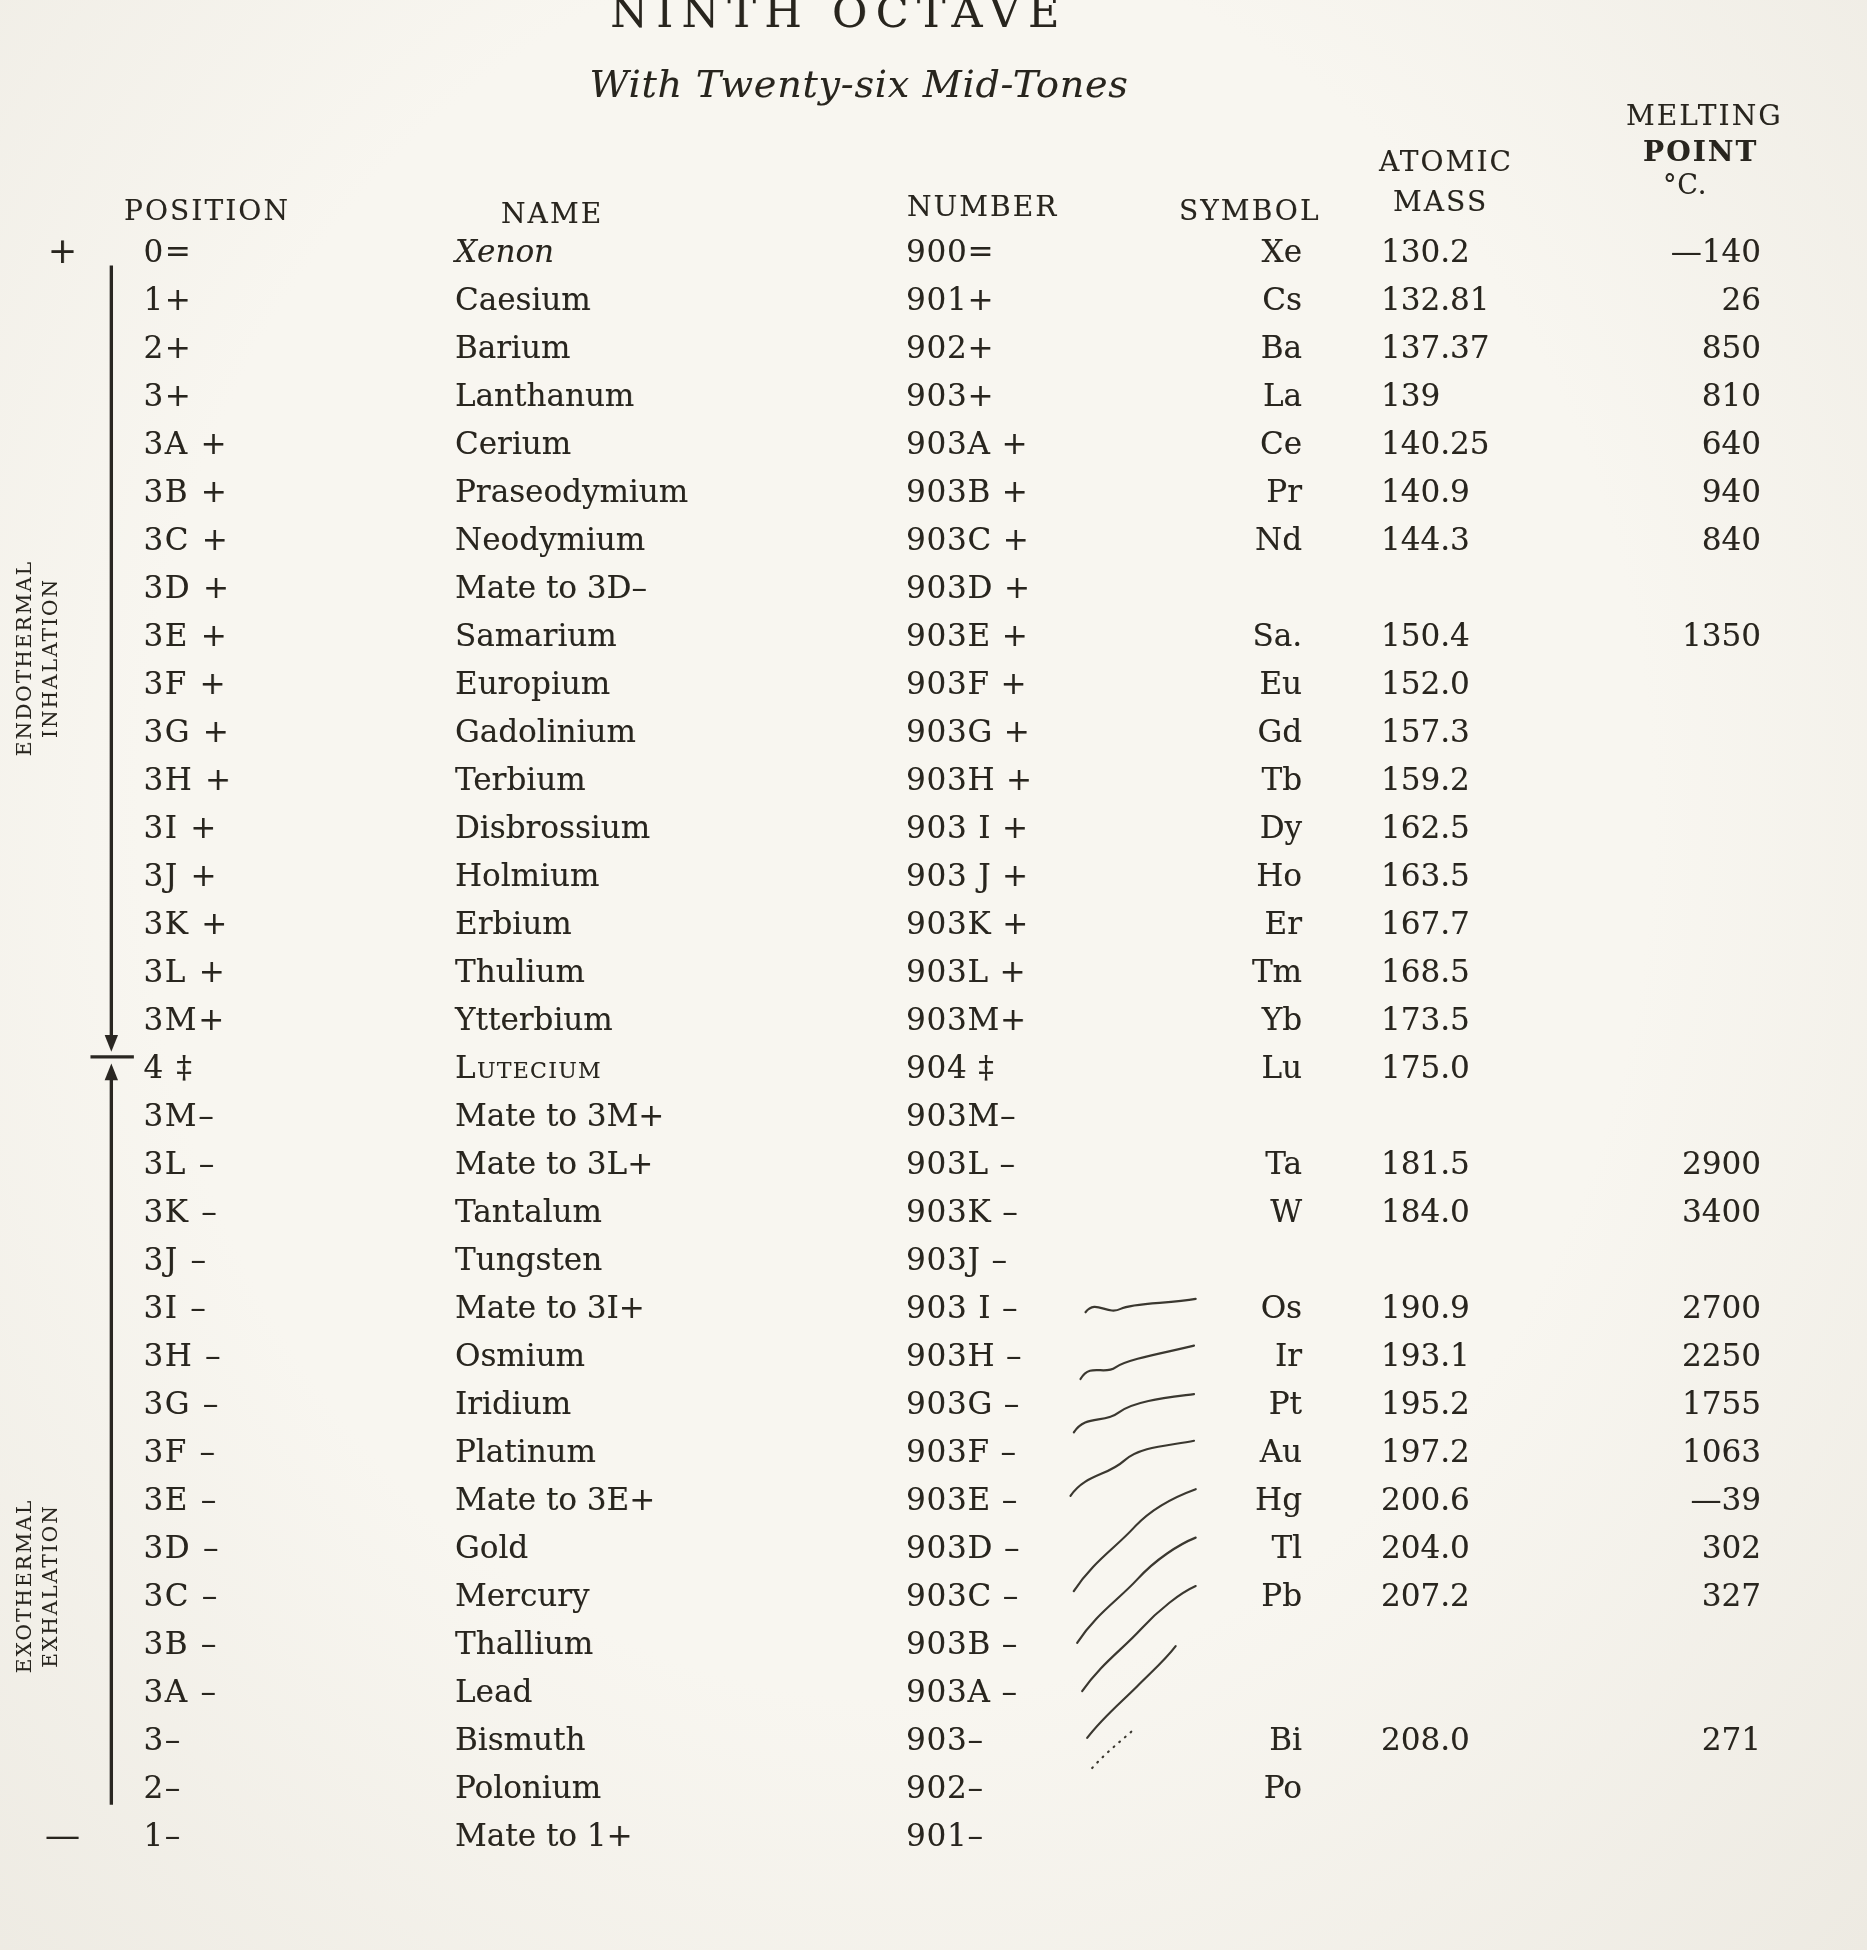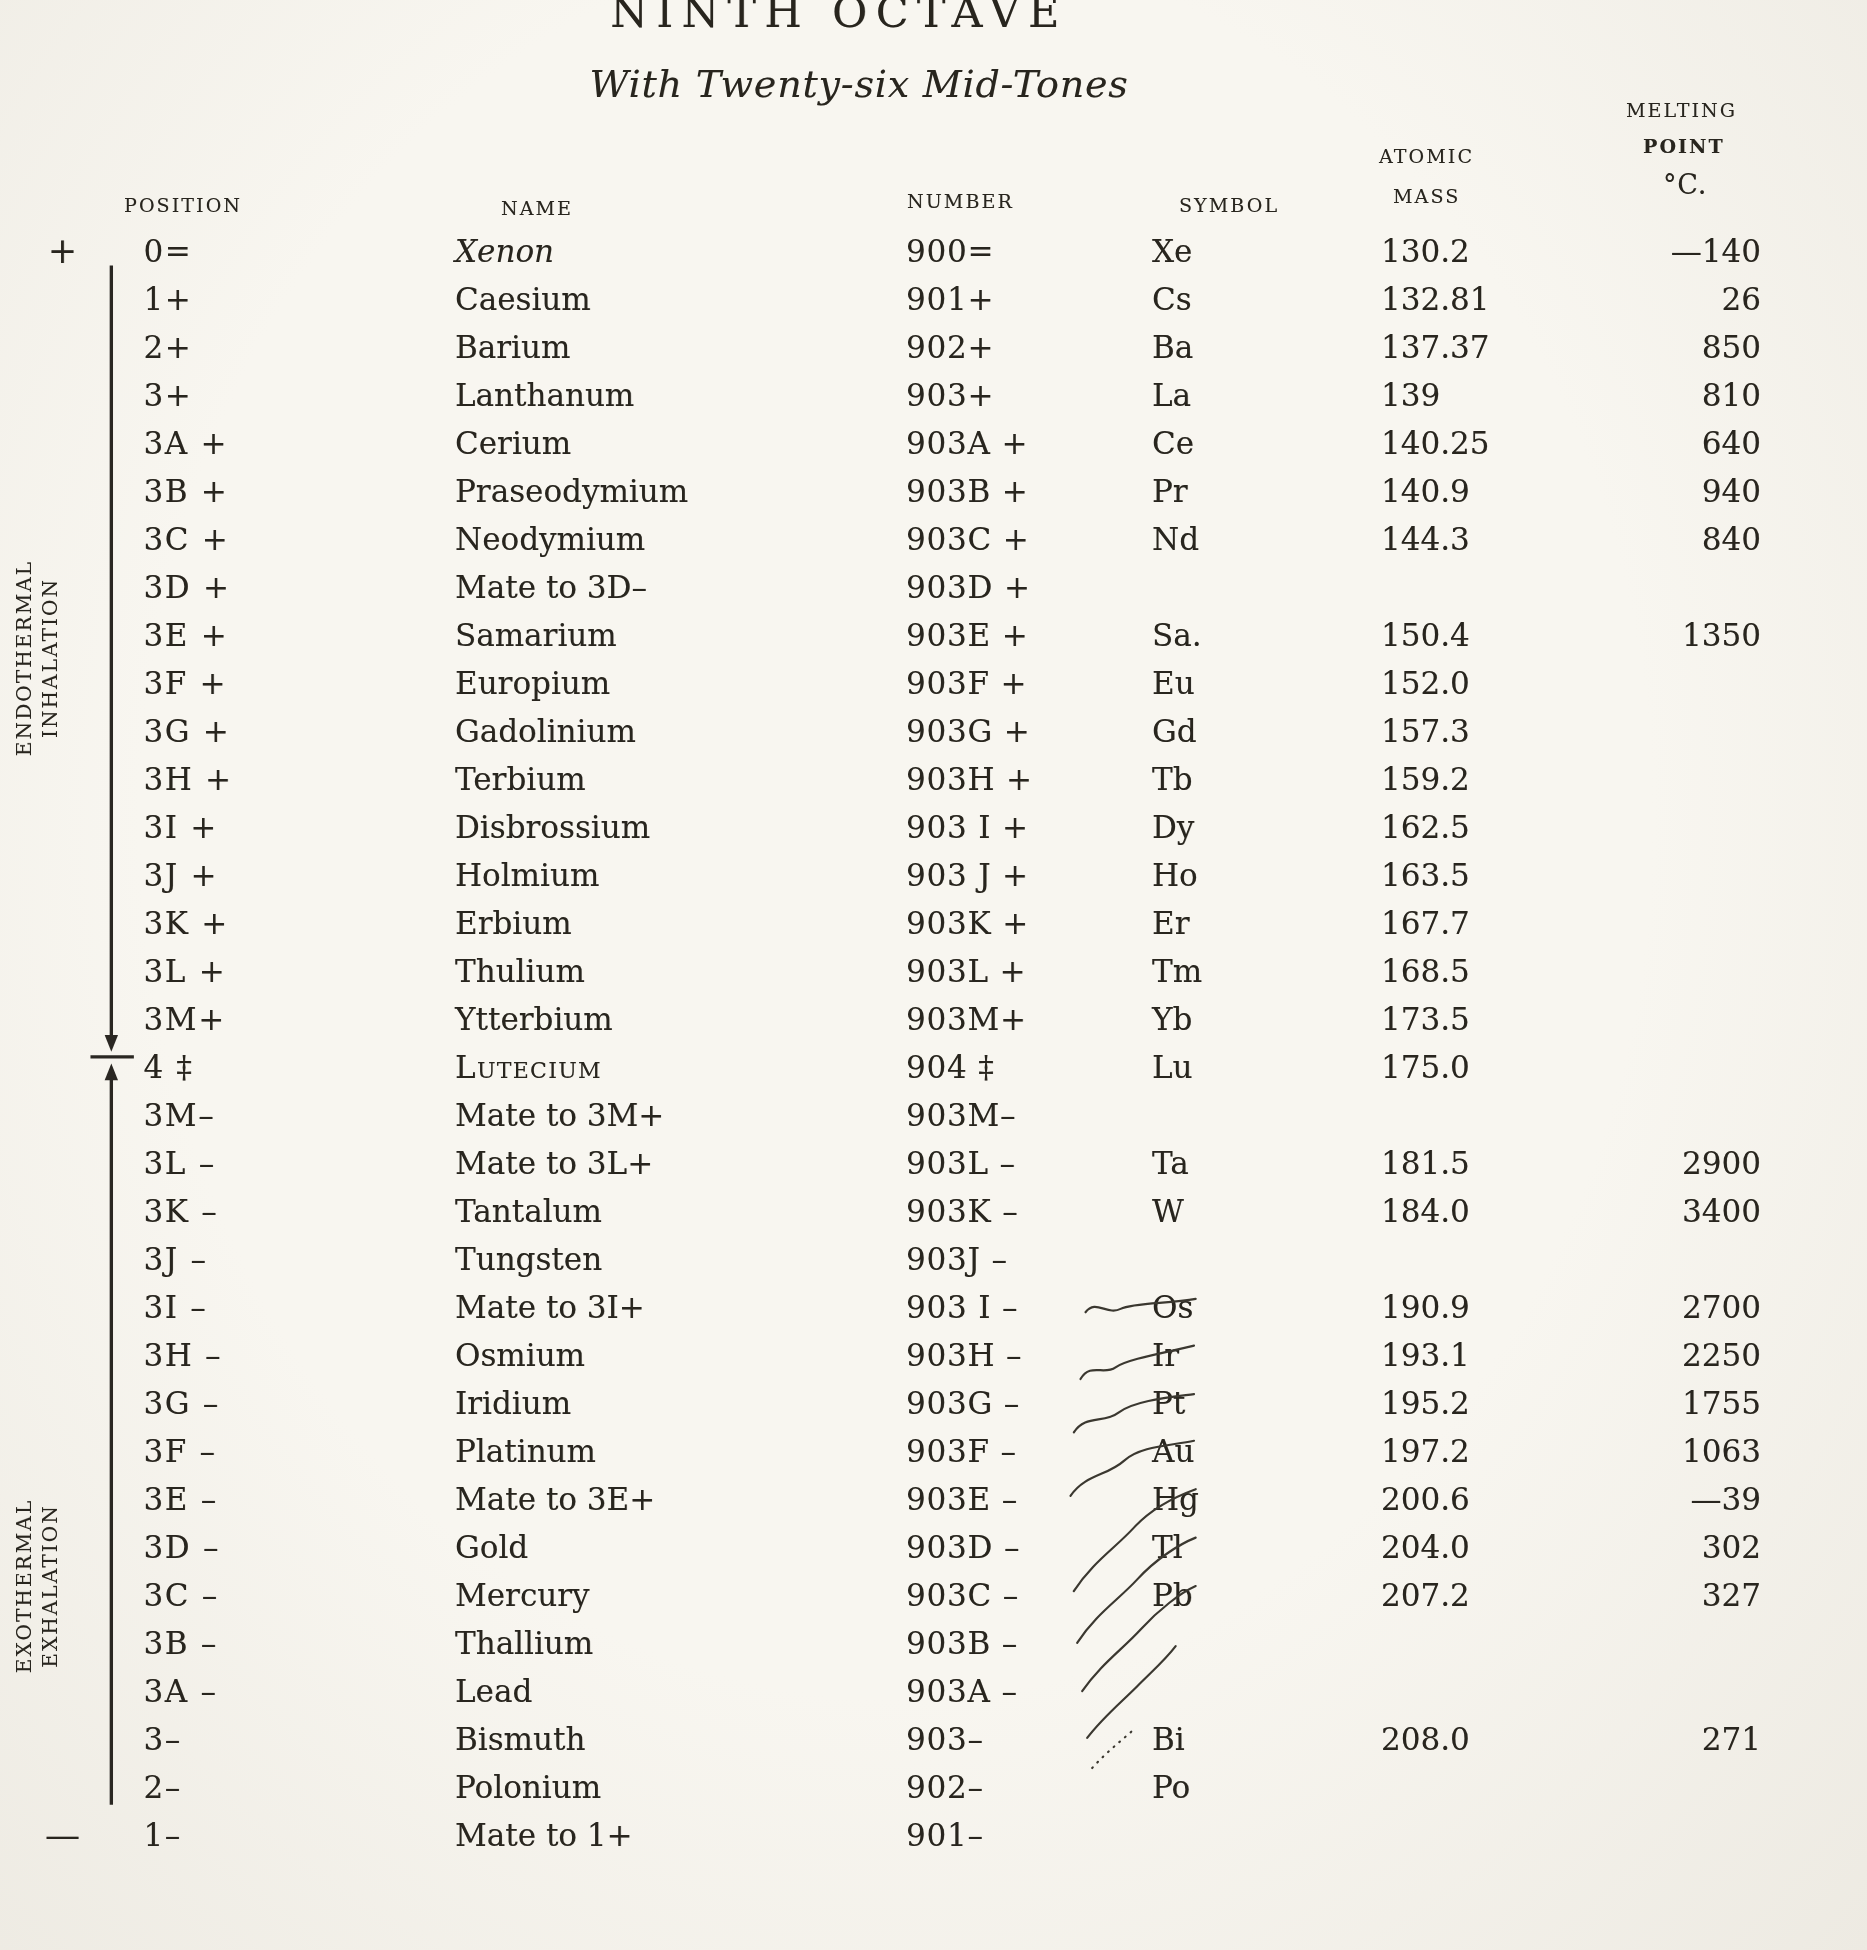--- a/index.html
+++ b/index.html
@@ -16,21 +16,21 @@
   .title {
     position:absolute; top:-13.4px; left:0; width:1678px;
     text-align:center; font-size:43px; letter-spacing:8.3px;
     white-space:nowrap;
   }
   .subtitle {
     position:absolute; top:62px; left:0; width:1678px;
     text-align:center; font-style:italic; font-size:38px; letter-spacing:0.8px;padding-left:20px;
   }
 
-  .hdr { position:absolute; font-size:19px; letter-spacing:2.1px; white-space:nowrap; }
+  .hdr { position:absolute; font-size:28px; letter-spacing:2.1px; white-space:nowrap; }
   .h-pos     { left:124px;  top:194px; }
   .h-name    { left:501px;  top:197px; }
   .h-num     { left:907px; top:190px;text-align:center; }
   .h-sym     { left:1179px; top:194px; }
   .h-atomic1 { left:1379px; top:145px; }
   .h-atomic2 { left:1393px; top:185px; }
   .h-melt1   { left:1626px; top:99px; }
   .h-melt2   { left:1643px; top:135px;font-weight:bold; }
   .h-melt3   { left:1663px; top:169px; font-size:27px; letter-spacing:0.8px; }
 
@@ -43,21 +43,21 @@
   .side-top    { left:37px; top:658px; }
   .side-bottom { left:37px; top:1586px; }
 
   .table-body { position:absolute; top:227px; left:0; width:1762px; }
   .row  { display:flex; height:48px; align-items:center; font-size:31px; }
   .cell { box-sizing:border-box; white-space:nowrap; }
   .c-sign { width:125px; text-align:center; font-size:35px; }
   .c-pos  { width:309px; padding-left:18.4px; letter-spacing:1.7px; }
   .c-name { width:451px; padding-left:21px; }
   .c-num  { width:267px; padding-left:21px; letter-spacing:0.8px; }
-  .c-sym  { width:150px; text-align:left; }
+  .c-sym  { width:150px; text-align:right; }
   .c-mass { width:242px; padding-left:79px; }
   .c-melt { width:217px; text-align:right; }
 
   .c-name.italic    { font-style:italic; }
   .c-name.smallcaps { font-variant:small-caps; letter-spacing:1.3px; }
 
   .overlay { position:absolute; left:0; top:0; pointer-events:none; }
 </style>
 </head>
 <body>

